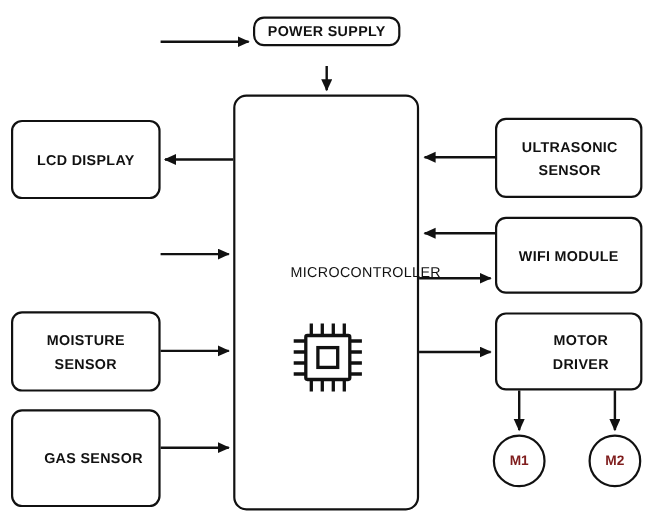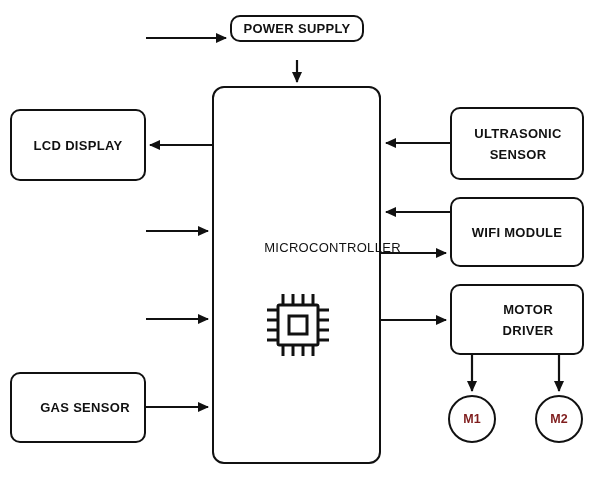--- a/index.html
+++ b/index.html
@@ -102,22 +102,25 @@
       <line x1="559" y1="355" x2="559" y2="391" marker-end="url(#ah)"></line>
     </g>
   </svg>
 
 
   <div class="node" style="left:10px; top:109px; width:136px; height:72px;">
     <span>LCD DISPLAY</span>
   </div>
 
 
+  <div class="node" style="left:10px; top:283px; width:136px; height:73px;">
+    <span>MOISTURE SENSOR</span>
+  </div>
 
-  <div class="node" style="left:10px; top:372px; width:136px; height:71px;padding-left:24px;">
+  <div class="node" style="left:10px; top:372px; width:136px; height:89px;padding-left:24px;">
     <span>GAS SENSOR</span>
   </div>
 
   <div class="node" style="left:230px; top:15px; width:134px; height:27px;">
     <span>POWER SUPPLY</span>
   </div>
 
   <div class="node mcu" style="left:212px; top:86px; width:169px; height:378px;">
     <div class="mcu-label">MICROCONTROLLER</div>
     <svg class="chip" width="64" height="64" viewBox="0 0 64 64" xmlns="http://www.w3.org/2000/svg">

